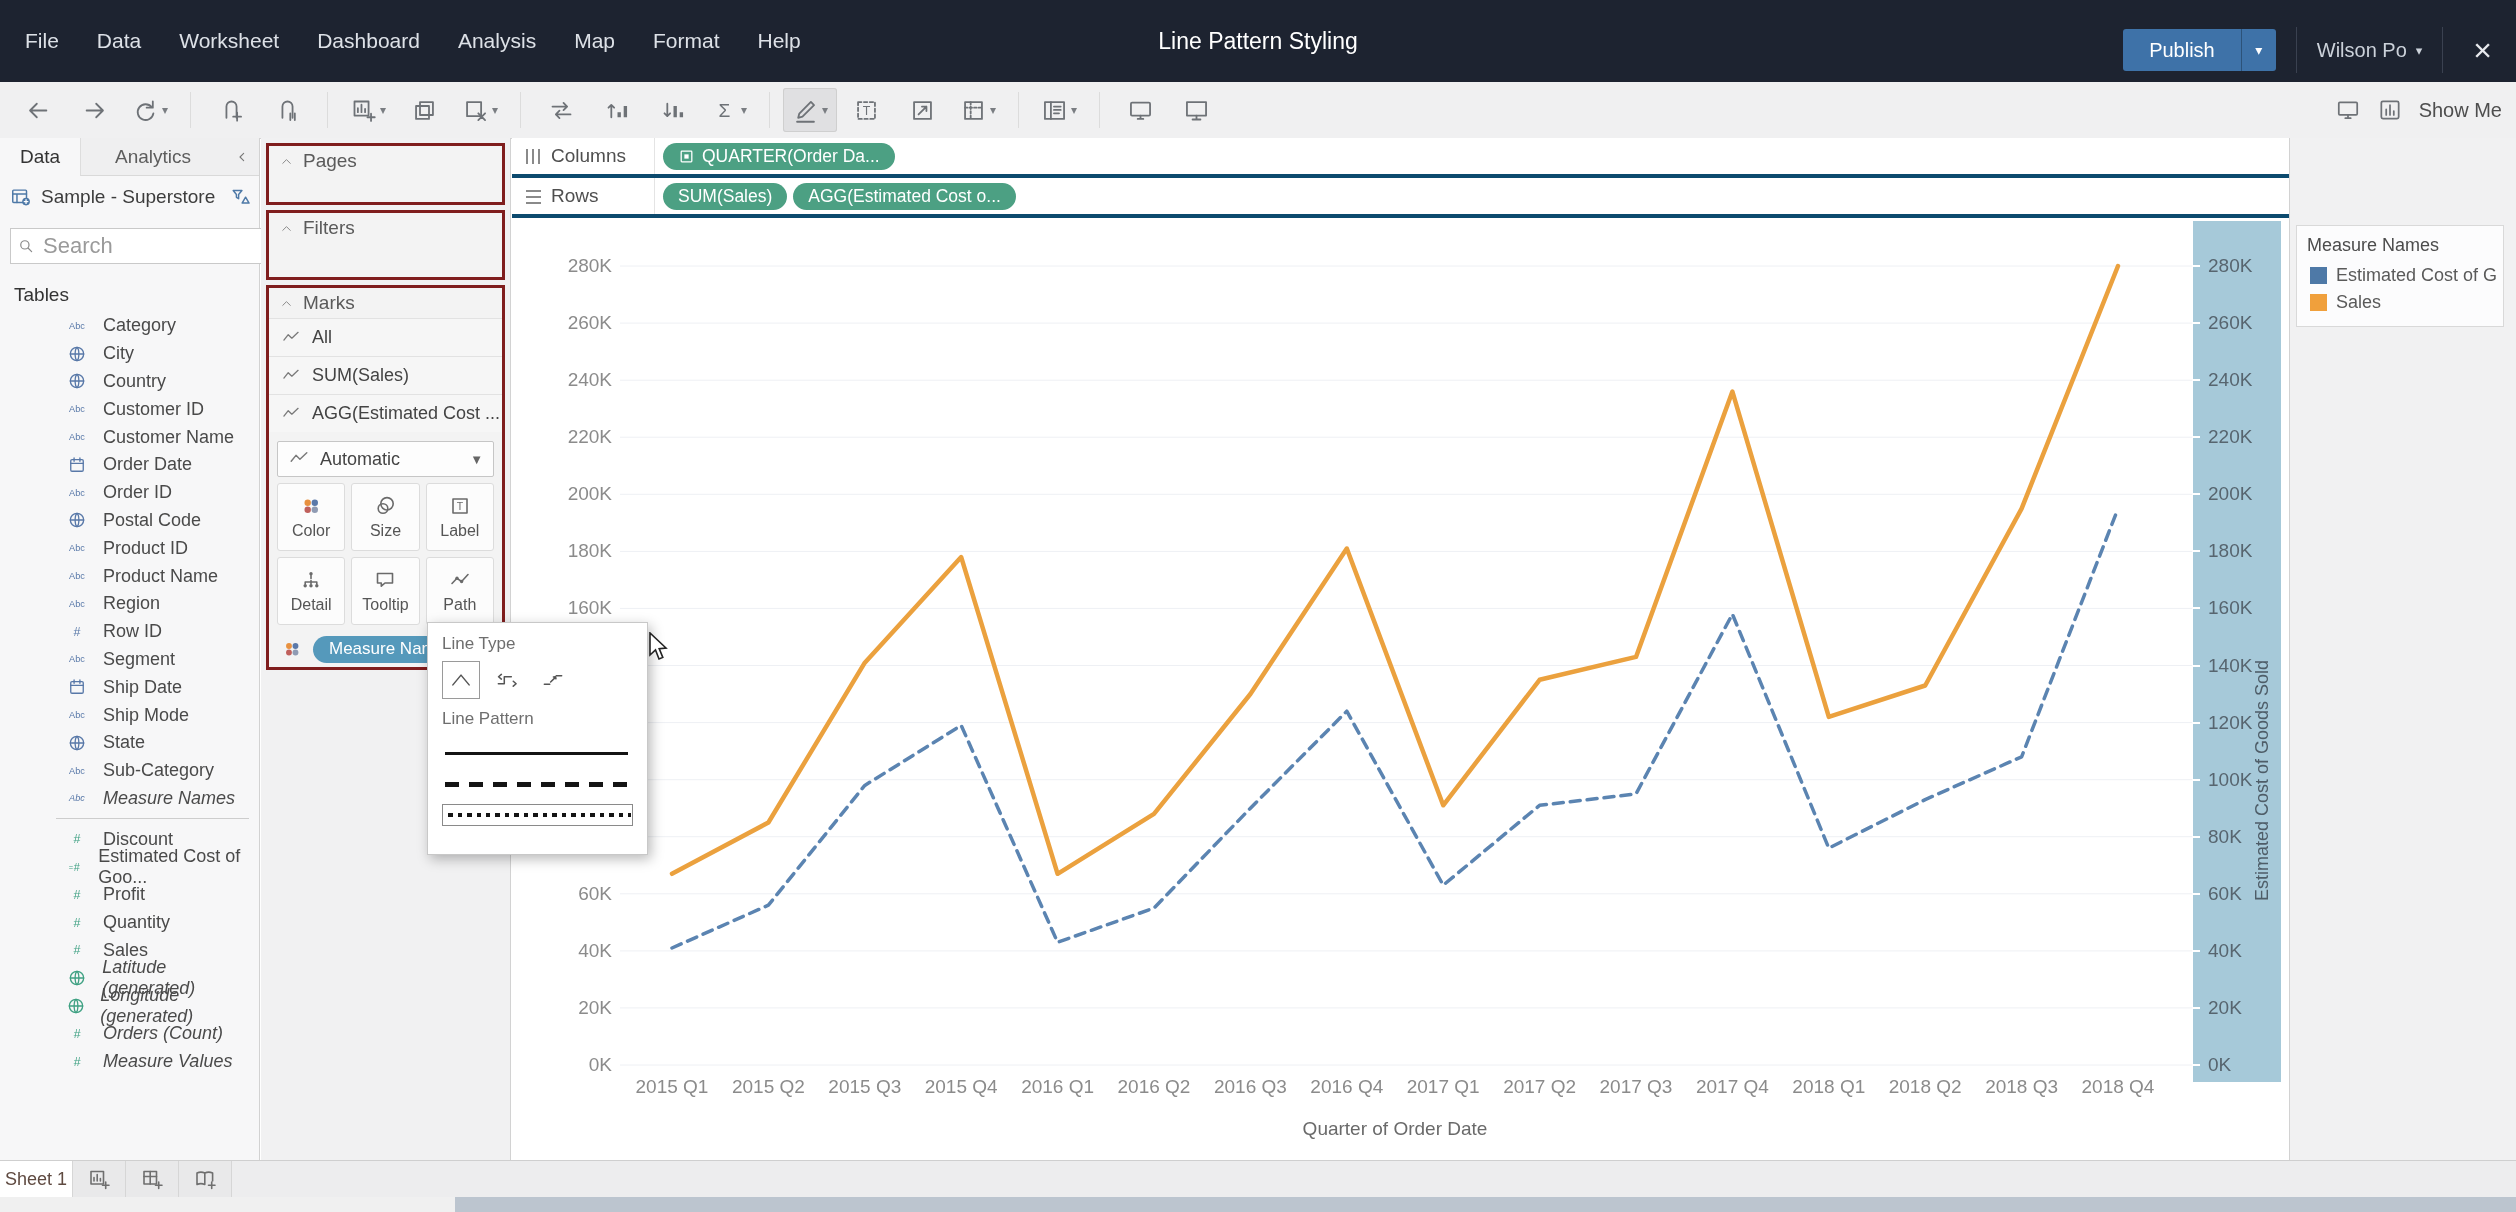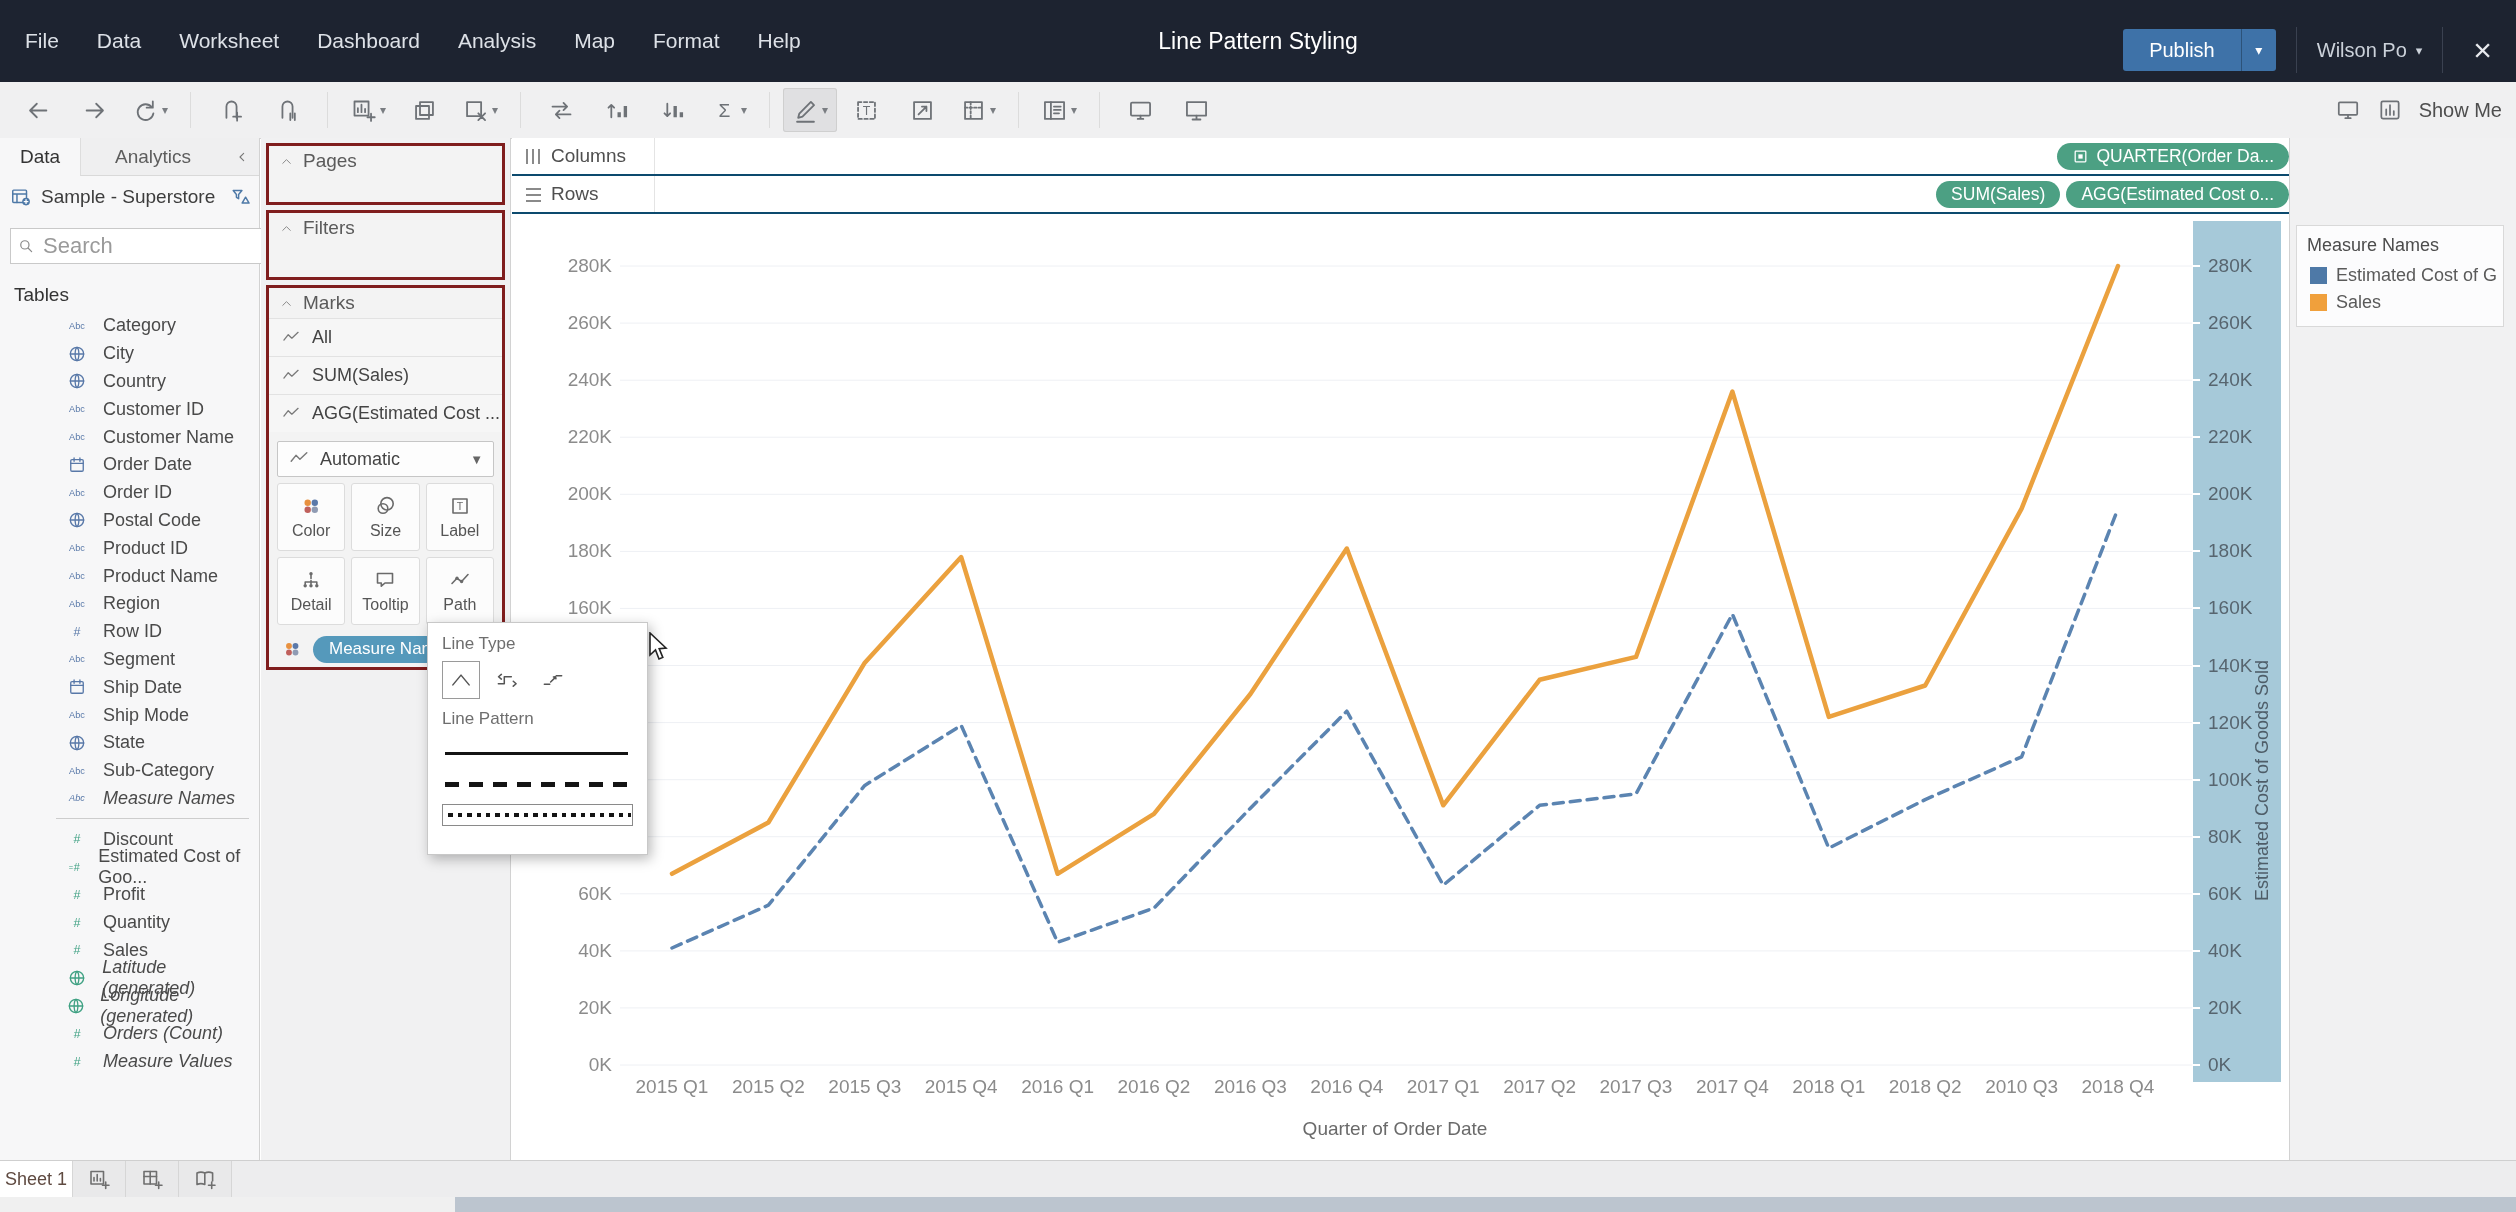--- a/index.html
+++ b/index.html
@@ -75,21 +75,21 @@
   .mark-select .sel-caret{margin-left:auto;font-size:13px;color:#666;}
   #mark-buttons{display:grid;grid-template-columns:repeat(3,1fr);gap:6px;margin:6px 8px;}
   .mark-btn{height:66px;background:#fcfcfc;border:1px solid #dcdcdc;border-radius:3px;display:flex;flex-direction:column;align-items:center;justify-content:center;gap:4px;font-size:16px;color:#555;}
   .mark-btn .ic{color:#6a6a6a;}
   .mark-btn .ic svg{width:24px;height:24px;}
   .color-shelf{height:36px;display:flex;align-items:center;gap:10px;padding-left:12px;margin-top:4px;}
   .mpill{background:#5599bb;color:#fff;font-size:17px;height:27px;border-radius:14px;display:flex;align-items:center;padding:0 16px;width:118px;white-space:nowrap;overflow:hidden;}
 
   
   .sheet{position:absolute;left:512px;top:138px;width:1778px;height:1022px;background:#fff;border-right:1px solid #d2d2d2;box-sizing:border-box;}
-  .shelf{height:36px;border-bottom:2px solid #0c4a6e;display:flex;align-items:center;justify-content:space-between;}
+  .shelf{height:36px;border-bottom:4px solid #0c4a6e;display:flex;align-items:center;}
   .shelf-label{width:143px;padding-left:14px;display:flex;align-items:center;gap:10px;font-size:19px;color:#4f4f4f;border-right:1px solid #e4e4e4;height:100%;box-sizing:border-box;}
   .col-glyph{width:15px;height:15px;background:repeating-linear-gradient(90deg,#8a8a8a 0 2px,transparent 2px 6px);}
   .row-glyph{width:15px;height:15px;background:repeating-linear-gradient(0deg,#8a8a8a 0 2px,transparent 2px 6px);}
   .pillbox{display:flex;gap:6px;margin-left:8px;}
   .gpill{background:#4ca083;color:#fff;height:27px;border-radius:14px;display:flex;align-items:center;gap:7px;padding:0 15px;font-size:17.5px;white-space:nowrap;}
   .gpill .ic{color:#fff;}
   .gpill .ic svg{width:17px;height:17px;stroke-width:1.8;}
   .chart{position:absolute;left:0;top:72px;right:0;bottom:0;}
   #plot-svg{position:absolute;left:0;top:0;}
   #plot-svg .grid{stroke:#eef0f4;stroke-width:1;}
@@ -857,21 +857,21 @@
           <div class="xlab" style="left: 545.6px;">2016 Q1</div>
           <div class="xlab" style="left: 642px;">2016 Q2</div>
           <div class="xlab" style="left: 738.4px;">2016 Q3</div>
           <div class="xlab" style="left: 834.8px;">2016 Q4</div>
           <div class="xlab" style="left: 931.2px;">2017 Q1</div>
           <div class="xlab" style="left: 1027.6px;">2017 Q2</div>
           <div class="xlab" style="left: 1124px;">2017 Q3</div>
           <div class="xlab" style="left: 1220.4px;">2017 Q4</div>
           <div class="xlab" style="left: 1316.8px;">2018 Q1</div>
           <div class="xlab" style="left: 1413.2px;">2018 Q2</div>
-          <div class="xlab" style="left: 1509.6px;">2010 Q3</div>
+          <div class="xlab" style="left: 1509.6px;">2018 Q3</div>
           <div class="xlab" style="left: 1606px;">2018 Q4</div>
         </div>
       <div class="x-title" style="left:883px;">Quarter of Order Date</div>
       <div class="strip" id="strip" style="background: rgb(166, 201, 217);">
         <div id="strip-ticks">
             <div class="strip-notch" style="top: 843px;"></div>
             <div class="strip-tick" style="top: 833px;">0K</div>
             <div class="strip-notch" style="top: 785.93px;"></div>
             <div class="strip-tick" style="top: 775.93px;">20K</div>
             <div class="strip-notch" style="top: 728.86px;"></div>

